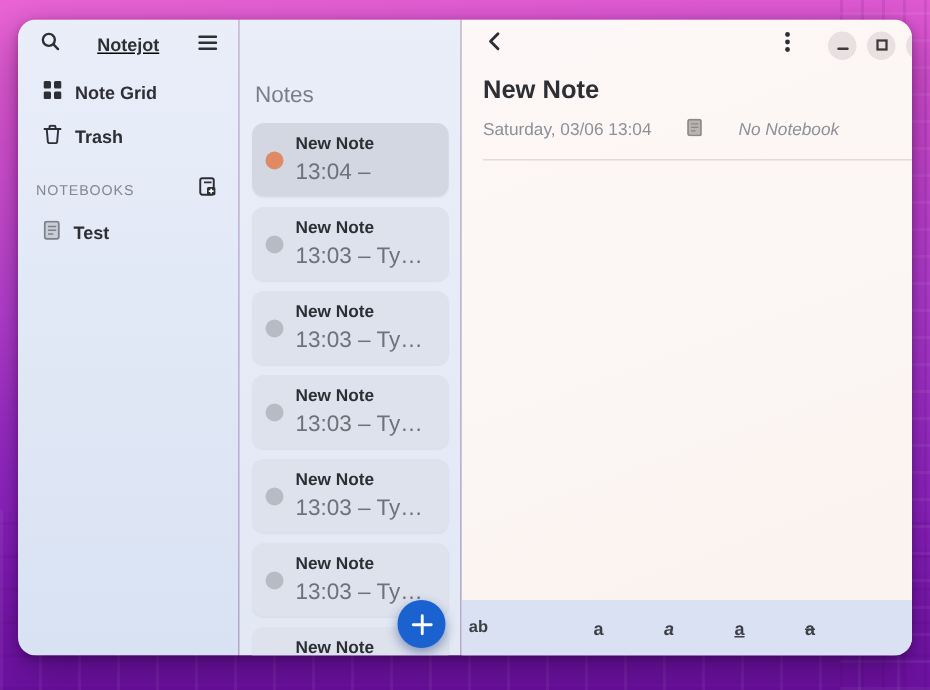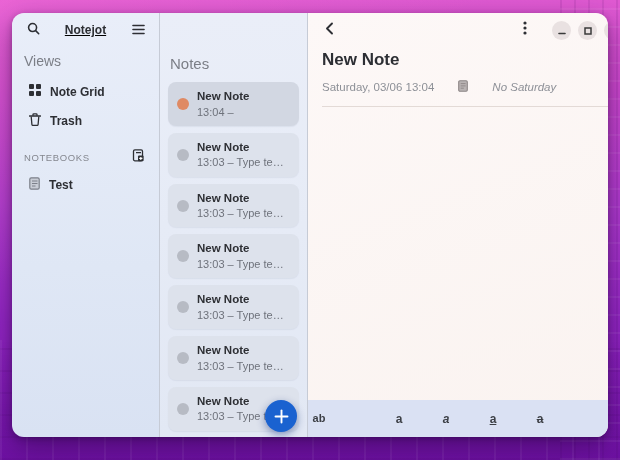--- a/index.html
+++ b/index.html
@@ -52,21 +52,21 @@
     border-right:1px solid #c6cbd6; }
   .notes-header { font-size:15px; color:#7b7e86; padding:42px 12px 10px 10px; flex:none; }
   .notes-list { flex:1; overflow:hidden; padding:0 8px; }
   .note-card { background:#dde2ec; border-radius:8px; padding:7px 10px 7px 9px;
     margin-bottom:7px; display:flex; align-items:center; gap:8px; cursor:pointer;
     box-shadow:0 1px 1px rgba(80,90,110,.08); }
   .note-card.selected { background:#d2d7e2; }
   .note-dot { width:12px; height:12px; border-radius:50%; background:#b7bbc4; flex:none; }
   .note-texts { min-width:0; }
   .note-title { font-size:11.5px; font-weight:bold; color:#2d2f34; line-height:1.35; }
-  .note-sub { font-size:11px; color:#6e727b; white-space:nowrap; overflow:hidden;
+  .note-sub { font-size:15px; color:#6e727b; white-space:nowrap; overflow:hidden;
     text-overflow:ellipsis; max-width:100px; line-height:1.3; }
   .fab { position:absolute; right:10px; bottom:5px; width:32px; height:32px; border-radius:50%;
     background:#1a62d0; color:#fff; display:flex; align-items:center; justify-content:center;
     box-shadow:0 3px 8px rgba(10,40,120,.45); cursor:pointer; }
   .fab svg { display:block; }
 
   
   .editor { flex:1; display:flex; flex-direction:column;
     background:linear-gradient(160deg,#fdf8f7 0%, #faf3f0 100%); }
   .editor-header { height:34px; display:flex; align-items:center; padding:0 8px 0 10px; flex:none; }
@@ -123,21 +123,20 @@
               <g stroke="#2d2f34" stroke-width="1.6" stroke-linecap="round">
                 <line x1="1" y1="1.5" x2="12" y2="1.5"></line>
                 <line x1="1" y1="5.5" x2="12" y2="5.5"></line>
                 <line x1="1" y1="9.5" x2="12" y2="9.5"></line>
               </g>
             </svg>
         </span>
       </div>
     </div>
 
-    <div class="section-label">Views</div>
 
 
     <div class="side-item">
       <span>
         <svg width="12" height="12" viewBox="0 0 12 12">
             <g fill="#2d2f34">
               <rect x="0" y="0" width="5" height="5" rx="1"></rect>
               <rect x="7" y="0" width="5" height="5" rx="1"></rect>
               <rect x="0" y="7" width="5" height="5" rx="1"></rect>
               <rect x="7" y="7" width="5" height="5" rx="1"></rect>
@@ -317,21 +316,21 @@
     <div class="editor-meta">
       <span class="meta-date">Saturday, 03/06 13:04</span>
       <span>
         <svg width="10" height="12" viewBox="0 0 10 12">
             <rect x="0.7" y="0.7" width="8.6" height="10.6" rx="1.2" fill="#b9b3b3" stroke="#8d8787" stroke-width="1.1"></rect>
             <line x1="2.7" y1="3.6" x2="7.6" y2="3.6" stroke="#8d8787" stroke-width="0.9"></line>
             <line x1="2.7" y1="5.9" x2="7.6" y2="5.9" stroke="#8d8787" stroke-width="0.9"></line>
             <line x1="2.7" y1="8.2" x2="5.8" y2="8.2" stroke="#8d8787" stroke-width="0.9"></line>
           </svg>
       </span>
-      <span class="meta-notebook">No Saturday</span>
+      <span class="meta-notebook">No Notebook</span>
     </div>
 
     <div class="editor-divider"></div>
 
     <div class="editor-body"></div>
 
     <div class="format-bar">
       <div class="fmt-btn fmt-plain">ab</div>
       <div class="fmt-group-gap"></div>
       <div class="fmt-btn fmt-bold">a</div>

